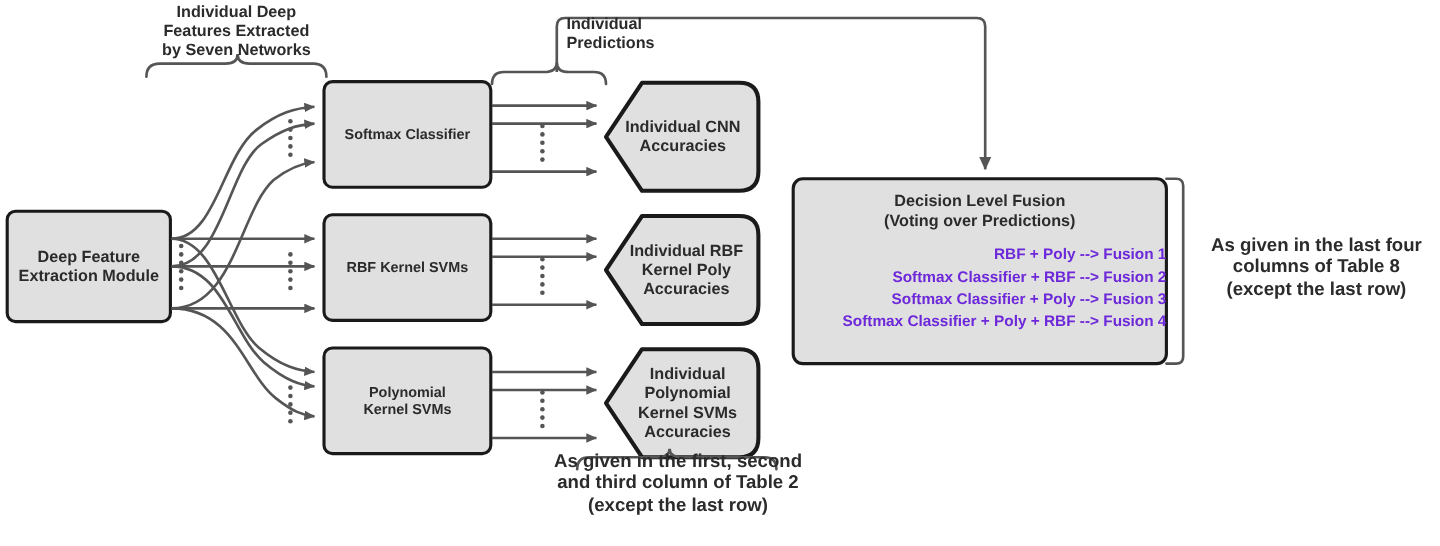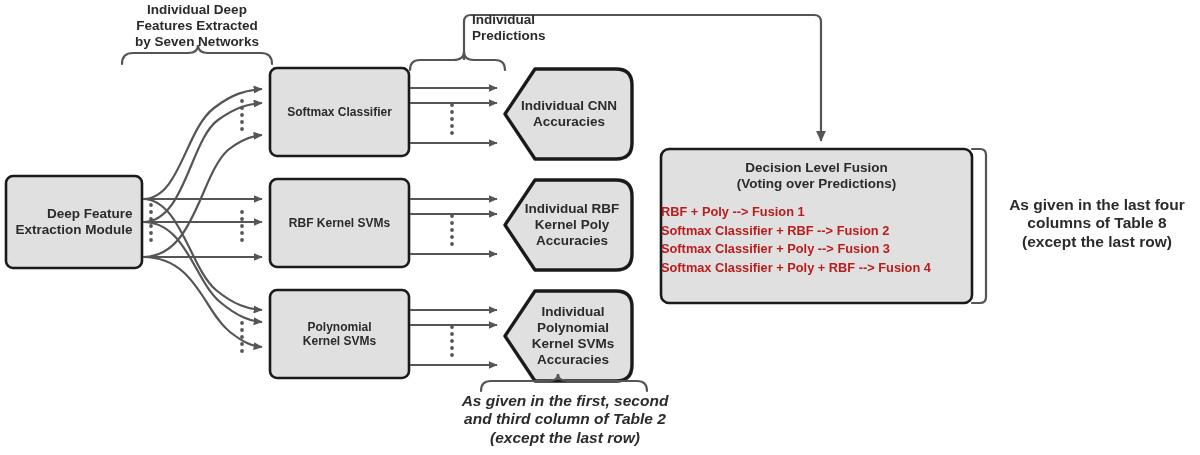--- a/index.html
+++ b/index.html
@@ -135,21 +135,21 @@
     </g>
 
     <g fill="none" stroke="#555555" stroke-width="2.2" stroke-linecap="round">
       <path d="M122,64 Q122,53 133,53 L188,53 Q198,53 198,45 Q198,53 208,53 L261,53 Q272,53 272,64"></path>
       <path d="M410,70 Q410,60 420,60 L453,60 Q464,60 464,52 Q464,60 474,60 L495,60 Q505,60 505,70"></path>
       <path d="M481,391 Q481,381 491,381 L548,381 Q558,381 558,374 Q558,381 568,381 L637,381 Q647,381 647,391"></path>
       <path d="M972,149 L980,149 Q986,149 986,155 L986,297 Q986,303 980,303 L972,303"></path>
     </g>
   </svg>
 
-  <div class="lbl t14" style="left:6px;top:176px;width:136px;height:92px;text-align:right;">Deep Feature
+  <div class="lbl t14" style="left:6px;top:176px;width:136px;height:92px;">Deep Feature
 Extraction Module</div>
 
   <div class="lbl t15" style="left:270px;top:68px;width:139px;height:88px;">Softmax Classifier</div>
 
   <div class="lbl t15" style="left:270px;top:179px;width:139px;height:88px;">RBF Kernel SVMs</div>
 
   <div class="lbl t15" style="left:270px;top:290px;width:139px;height:88px;">Polynomial
 Kernel SVMs</div>
 
   <div class="lbl t14" style="left:513px;top:69px;width:112px;height:90px;">Individual CNN
@@ -160,36 +160,36 @@
 Accuracies</div>
 
   <div class="lbl t14" style="left:518px;top:291px;width:110px;height:90px;">Individual
 Polynomial
 Kernel SVMs
 Accuracies</div>
 
   <div class="lbl t14" style="left:661px;top:156px;width:311px;height:40px;">Decision Level Fusion
 (Voting over Predictions)</div>
 
-  <div style="position:absolute;left:661px;top:203px;width:311px;text-align:left;
-              color:#b91c1c;font-weight:bold;font-size:12.8px;line-height:1.45;">
+  <div style="position:absolute;left:661px;top:203px;width:311px;text-align:right;
+              color:#6d28d9;font-weight:bold;font-size:12.8px;line-height:1.45;">
     <div>RBF + Poly --&gt; Fusion 1</div>
     <div>Softmax Classifier + RBF --&gt; Fusion 2</div>
     <div>Softmax Classifier + Poly --&gt; Fusion 3</div>
     <div>Softmax Classifier + Poly + RBF --&gt; Fusion 4</div>
   </div>
 
   <div class="lbl t14" style="left:112px;top:2px;width:170px;height:46px;align-items:flex-start;text-align:center;">Individual Deep
 Features Extracted
 by Seven Networks</div>
 
   <div class="lbl t14" style="left:472px;top:12px;width:130px;height:40px;align-items:flex-start;justify-content:flex-start;text-align:left;">Individual
 Predictions</div>
 
-  <div class="lbl t16" style="left:434px;top:392px;width:262px;height:58px;align-items:flex-start;font-style:italic;">As given in the first, second
+  <div class="lbl t16" style="left:434px;top:376px;width:262px;height:58px;align-items:flex-start;">As given in the first, second
 and third column of Table 2
 (except the last row)</div>
 
   <div class="lbl t16" style="left:996px;top:196px;width:202px;height:62px;align-items:flex-start;">As given in the last four
 columns of Table 8
 (except the last row)</div>
 
 </div>
 
 </body></html>

